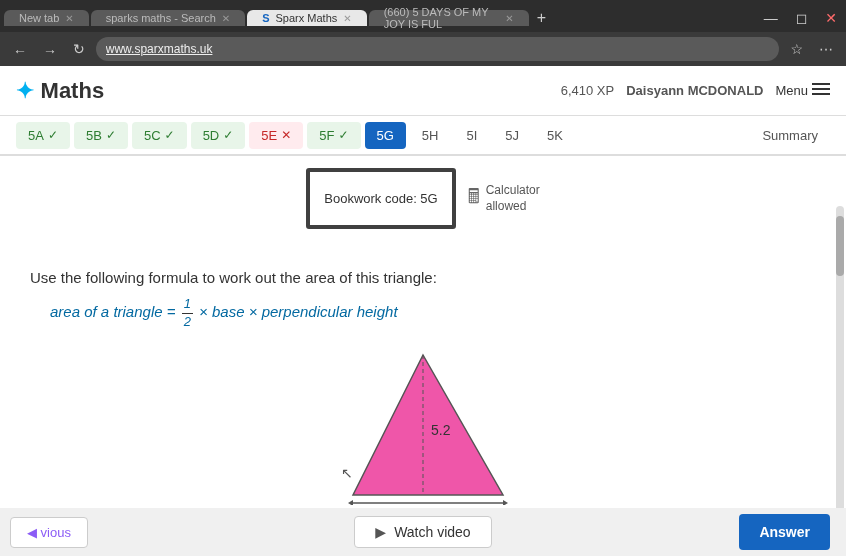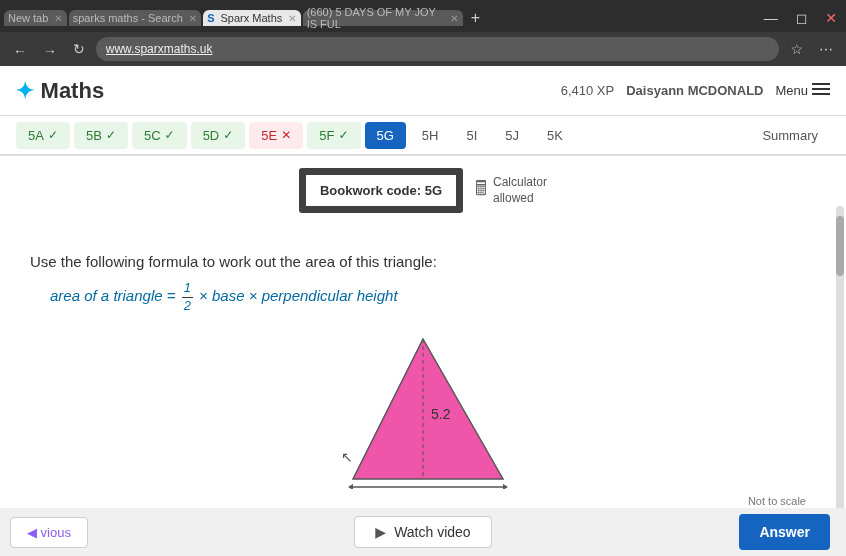--- a/index.html
+++ b/index.html
@@ -1,21 +1,21 @@
 <!DOCTYPE html>
 <html><head>
   <meta charset="utf-8">
   <style>
     * { margin: 0; padding: 0; box-sizing: border-box; }
     body { width: 846px; height: 556px; overflow: hidden; font-family: Arial, sans-serif; background: #e8e8e8; }
 
     
     .browser-chrome { background: #3a3a3a; width: 100%; }
     .tab-bar { display: flex; align-items: center; background: #2d2d2d; padding: 4px 4px 0 4px; height: 32px; gap: 2px; }
-    .tab { display: flex; align-items: center; background: #5a5a5a; color: #ccc; font-size: 11px; padding: 4px 4px; border-radius: 6px 6px 0 0; height: 16px; gap: 6px; max-width: 160px; }
+    .tab { display: flex; align-items: center; background: #5a5a5a; color: #ccc; font-size: 11px; padding: 4px 15px; border-radius: 6px 6px 0 0; height: 16px; gap: 6px; max-width: 160px; }
     .tab.active { background: #e8e8e8; color: #333; }
     .tab-close { color: #999; font-size: 10px; cursor: pointer; }
     .tab-new { color: #ccc; font-size: 16px; background: none; border: none; cursor: pointer; padding: 0 6px; }
     .address-bar { background: #3a3a3a; padding: 4px 8px; display: flex; align-items: center; gap: 6px; height: 34px; }
     .address-input { flex: 1; background: #5a5a5a; border: none; color: #eee; font-size: 12px; padding: 4px 10px; border-radius: 14px; height: 24px; text-decoration: underline; }
     .browser-btn { color: #ccc; font-size: 14px; background: none; border: none; cursor: pointer; padding: 2px 5px; }
 
     
     .content-area { background: #f0f0f0; height: 490px; display: flex; flex-direction: column; }
 
@@ -37,21 +37,21 @@
     .nav-tab.error { background: #ffebee; color: #c62828; }
     .nav-tab.active { background: #1565c0; color: white; }
     .nav-tab.inactive { color: #555; }
     .check-icon { color: #2e7d32; font-size: 12px; }
     .x-icon { color: #c62828; font-size: 12px; }
     .summary-tab { margin-left: auto; color: #555; font-size: 13px; font-weight: 500; cursor: pointer; }
 
     
     .question-area { flex: 1; padding: 12px 30px; background: white; overflow: hidden; }
     .bookwork-row { display: flex; align-items: center; gap: 12px; margin-bottom: 14px; justify-content: center; }
-    .bookwork-code { border: 7px solid #404040; padding: 8px 14px; font-size: 13px; color: #333; border-radius: 3px; font-weight: bold; }
+    .bookwork-code { border: 4px solid #404040; padding: 19px 14px; font-size: 13px; color: #333; border-radius: 3px; }
     .calculator-badge { display: flex; align-items: center; gap: 6px; font-size: 12px; color: #555; }
     .calc-icon { font-size: 20px; color: #666; }
     .question-text { font-size: 15px; color: #333; margin-bottom: 10px; margin-top: 40px; }
     .formula-text { font-size: 16px; color: #0369a1; margin-bottom: 14px; font-style: italic; }
 
     
     .diagram-container { display: flex; flex-direction: column; align-items: center; position: relative; margin-top: 4px; }
     .not-to-scale { font-size: 11px; color: #777; margin-top: 2px; align-self: flex-end; margin-right: 80px; }
 
     

